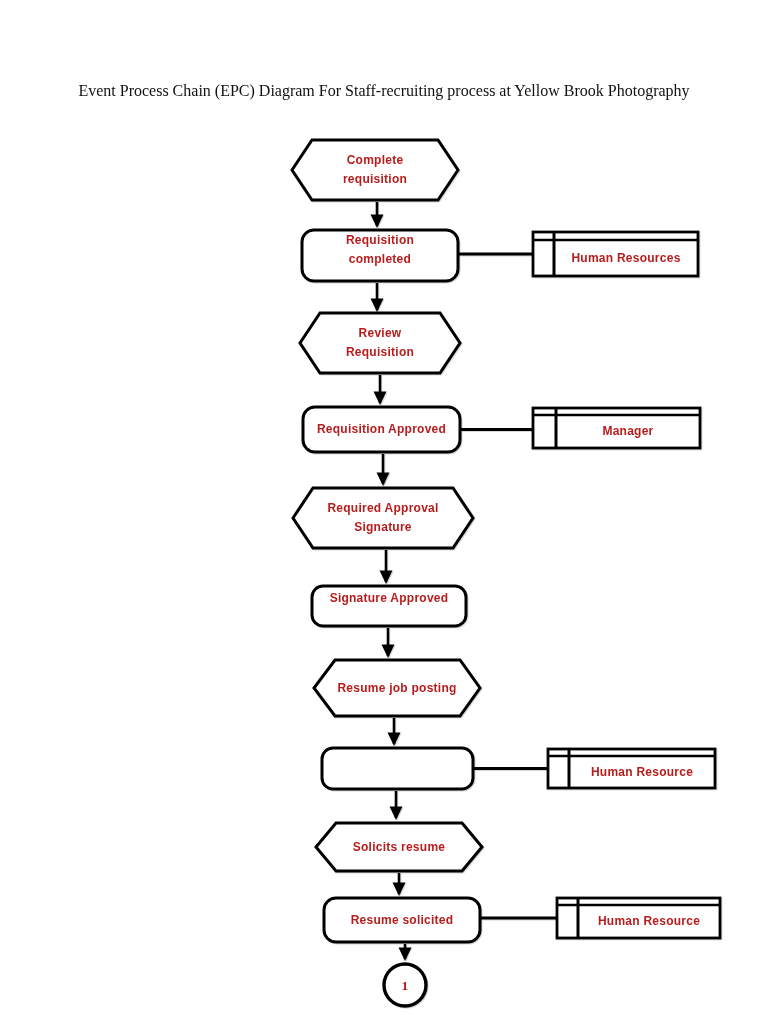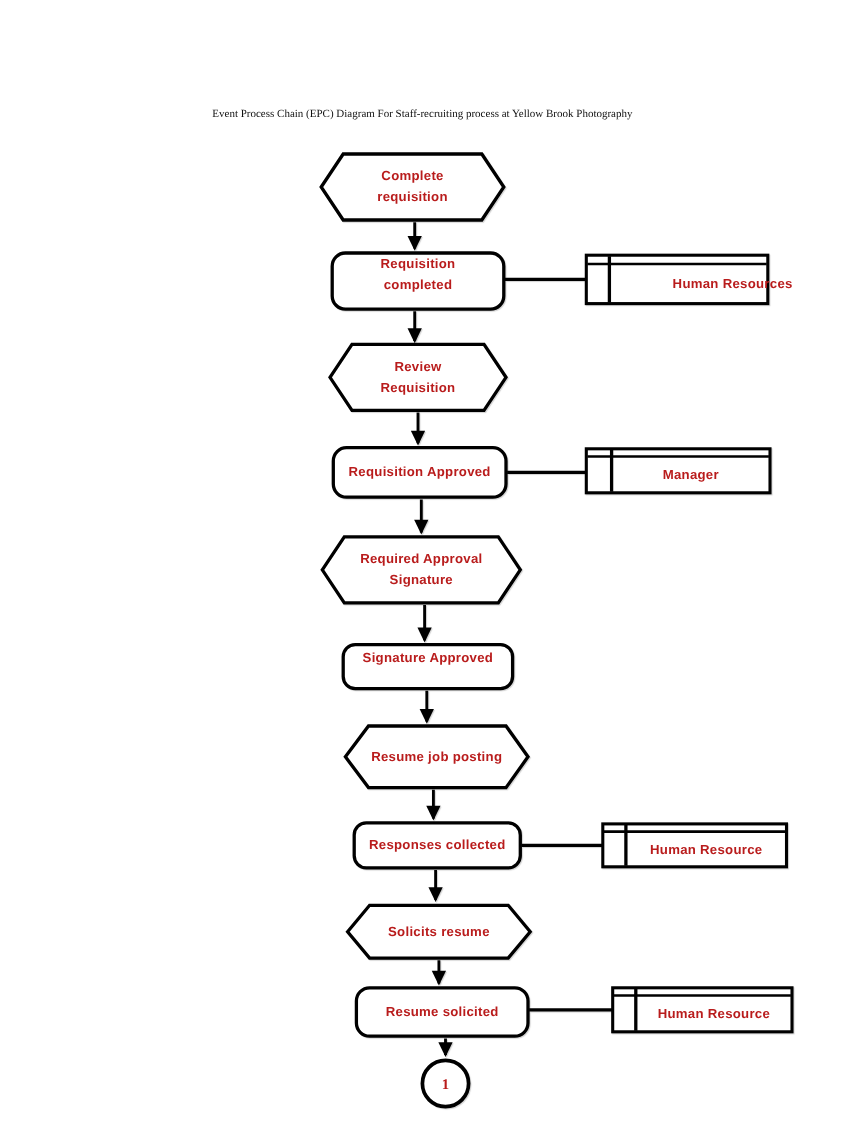--- a/index.html
+++ b/index.html
@@ -2,22 +2,22 @@
 <html><head>
 <meta charset="utf-8">
 <style>
   * { margin:0; padding:0; box-sizing:border-box; }
   html, body { width:768px; height:1024px; background:#ffffff; overflow:hidden; }
   .page {
     position:relative; width:768px; height:1024px; background:#ffffff;
     font-family:"Liberation Sans", sans-serif;
   }
   .title {
-    position:absolute; top:98px; left:0; width:768px; text-align:center;
-    font-family:"Liberation Serif", serif; font-size:10px; color:#111111;
+    position:absolute; top:82px; left:0; width:768px; text-align:center;
+    font-family:"Liberation Serif", serif; font-size:16px; color:#111111;
   }
   .diagram-svg {
     position:absolute; top:0; left:0;
     filter: drop-shadow(1.3px 1.5px 0px rgba(0,0,0,0.16));
   }
   .label {
     position:absolute; display:flex; align-items:center; justify-content:center;
     text-align:center; font-weight:700; font-size:12px; line-height:19px;
     letter-spacing:0.25px; color:#b91c1c;
   }
@@ -80,27 +80,26 @@
 
     <rect x="557" y="898" width="163" height="40" fill="#fff" stroke="#000" stroke-width="2.8"></rect>
     <line x1="578" y1="899" x2="578" y2="937" stroke="#000" stroke-width="3"></line>
     <line x1="558" y1="905" x2="719" y2="905" stroke="#000" stroke-width="2.4"></line>
 
     <circle cx="405" cy="985" r="21" fill="#fff" stroke="#000" stroke-width="3.4"></circle>
   </svg>
 
   <div class="label" style="left:320px; top:140px; width:110px; height:60px;">Complete requisition</div>
   <div class="label" style="left:325px; top:230px; width:110px; height:40px;">Requisition completed</div>
-  <div class="label nowrap" style="left:554px; top:240px; width:144px; height:36px;margin-left:40px;">Human Resources</div>
+  <div class="label nowrap" style="left:554px; top:240px; width:144px; height:36px;">Human Resources</div>
   <div class="label" style="left:325px; top:313px; width:110px; height:60px;">Review Requisition</div>
   <div class="label nowrap" style="left:303px; top:407px; width:157px; height:45px;">Requisition Approved</div>
   <div class="label nowrap" style="left:556px; top:415px; width:144px; height:33px;">Manager</div>
   <div class="label" style="left:313px; top:488px; width:140px; height:60px;">Required Approval Signature</div>
   <div class="label nowrap" style="left:312px; top:586px; width:154px; height:24px;">Signature Approved</div>
   <div class="label nowrap" style="left:314px; top:660px; width:166px; height:56px;">Resume job posting</div>
-  <div class="label nowrap" style="left:322px; top:748px; width:151px; height:41px;">Responses collected</div>
   <div class="label nowrap" style="left:569px; top:756px; width:146px; height:32px;">Human Resource</div>
   <div class="label nowrap" style="left:316px; top:823px; width:166px; height:48px;">Solicits resume</div>
   <div class="label nowrap" style="left:324px; top:898px; width:156px; height:44px;">Resume solicited</div>
   <div class="label nowrap" style="left:578px; top:905px; width:142px; height:33px;">Human Resource</div>
   <div class="label connector-num" style="left:384px; top:964px; width:42px; height:42px;">1</div>
 
 </div>
 
 </body></html>

